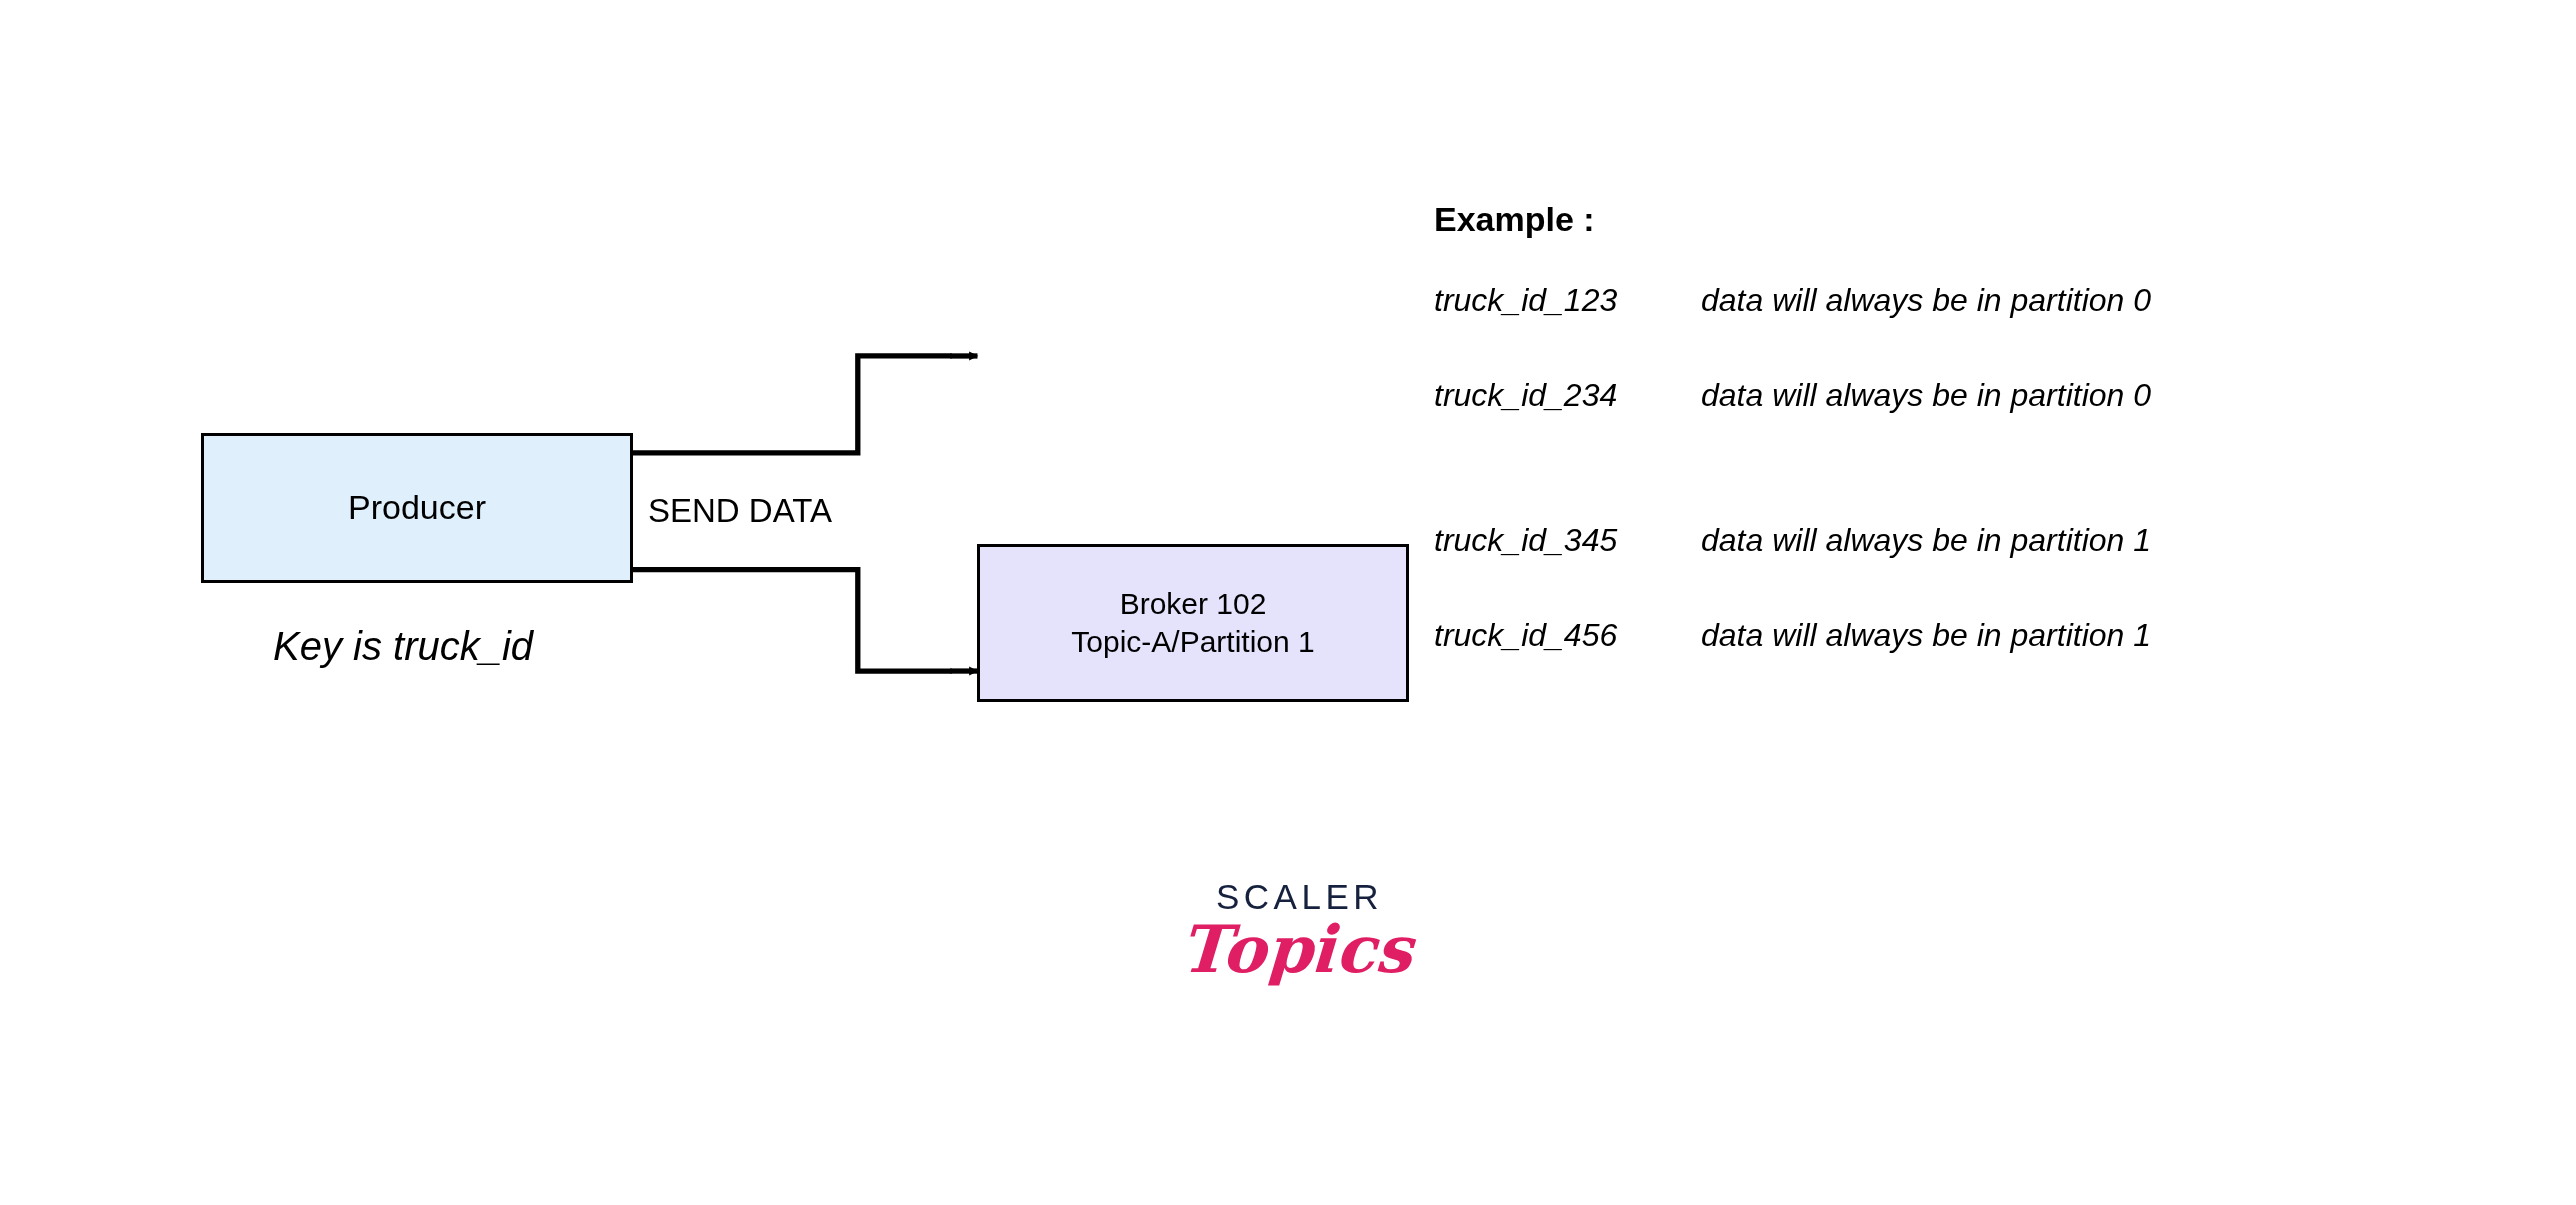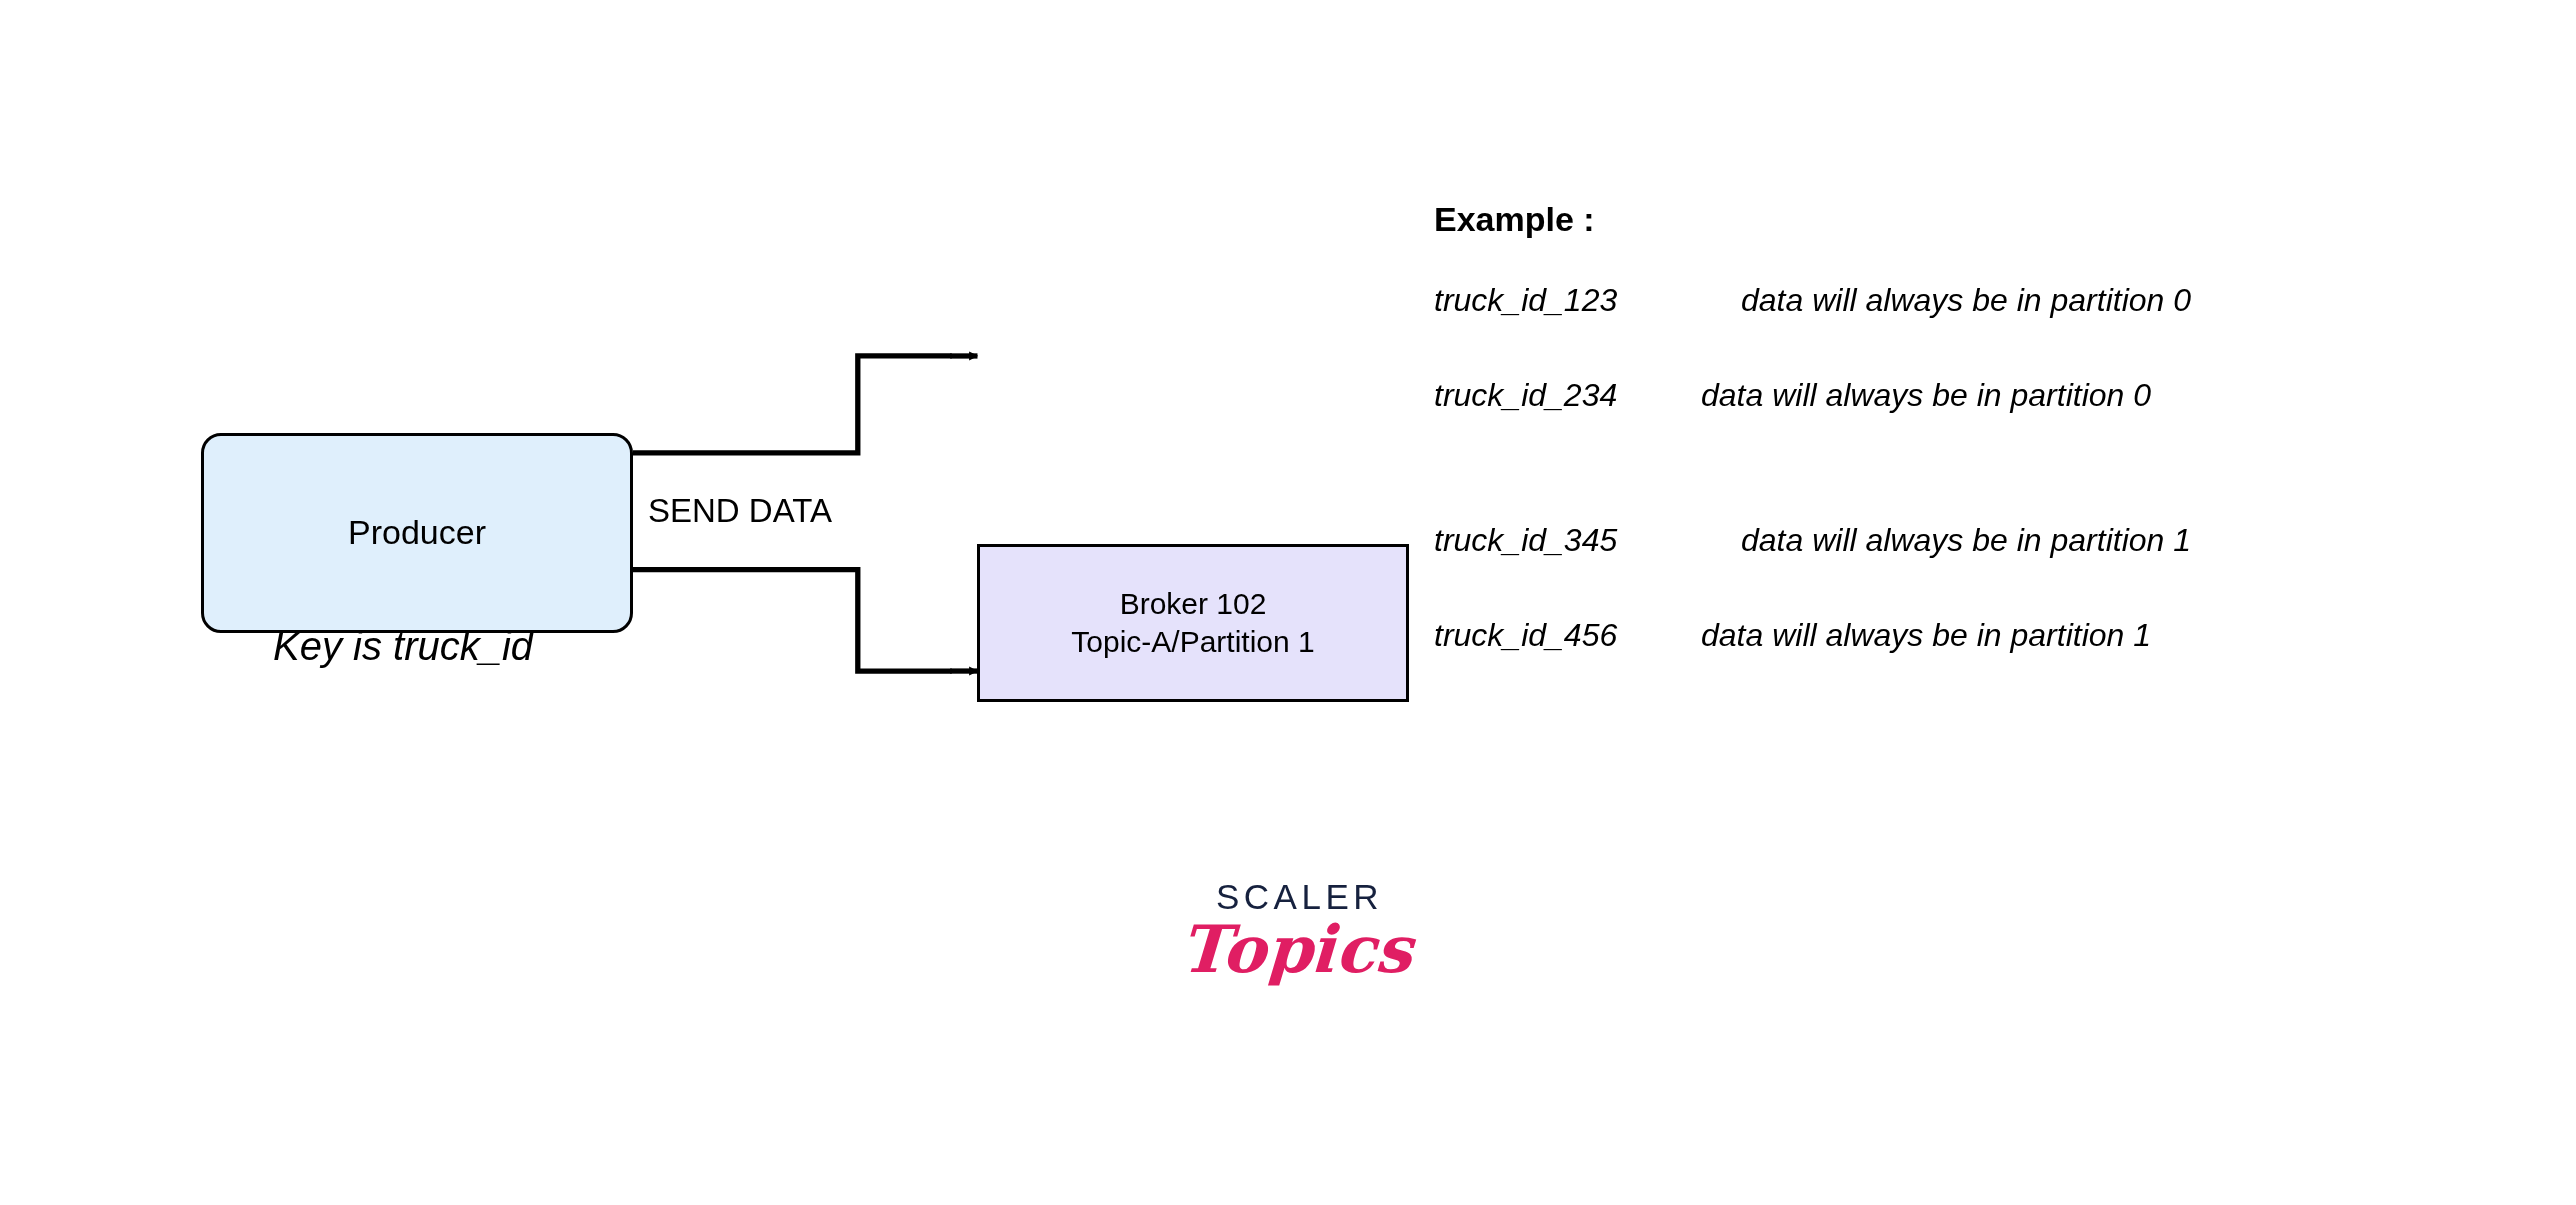--- a/index.html
+++ b/index.html
@@ -35,24 +35,23 @@
   }
   .node .line {
     display: block;
     white-space: nowrap;
   }
 
   #producer-node {
     left: 201px;
     top: 433px;
     width: 432px;
-    height: 200px;
+    height: 150px;
     background: #dfeffc;
     font-size: 34px;
-    border-radius: 20px;
   }
   #broker-101-node {
     left: 977px;
     top: 277px;
     width: 432px;
     height: 158px;
     background: #fbf0e1;
     font-size: 30px;
   }
   #broker-102-node {
@@ -105,21 +104,20 @@
   }
   .example-row .key {
     width: 267px;
     flex: 0 0 267px;
   }
   .example-row .desc {
     flex: 1 1 auto;
   }
   .example-row.gap-after {
     margin-bottom: 48px;
-    gap: 40px;
   }
   .example-row.group-gap {
     margin-bottom: 42px;
   }
 
   
   #connector-layer {
     position: absolute;
     left: 0;
     top: 0;

